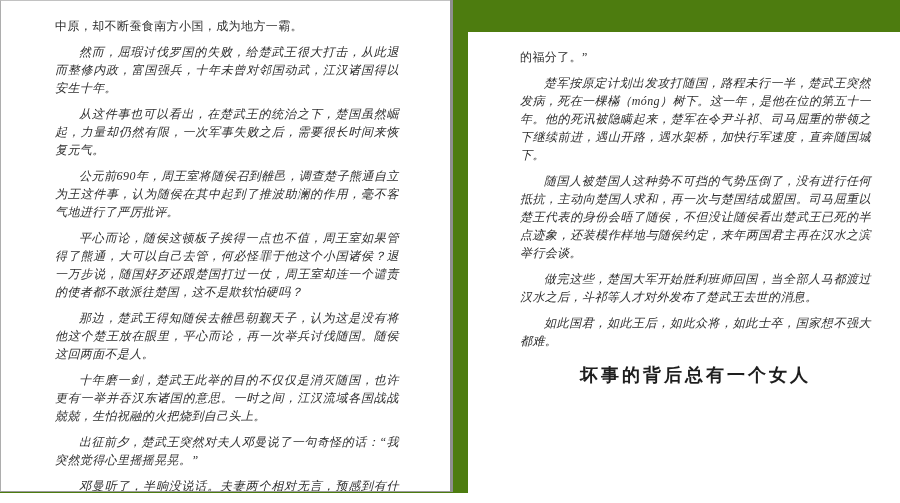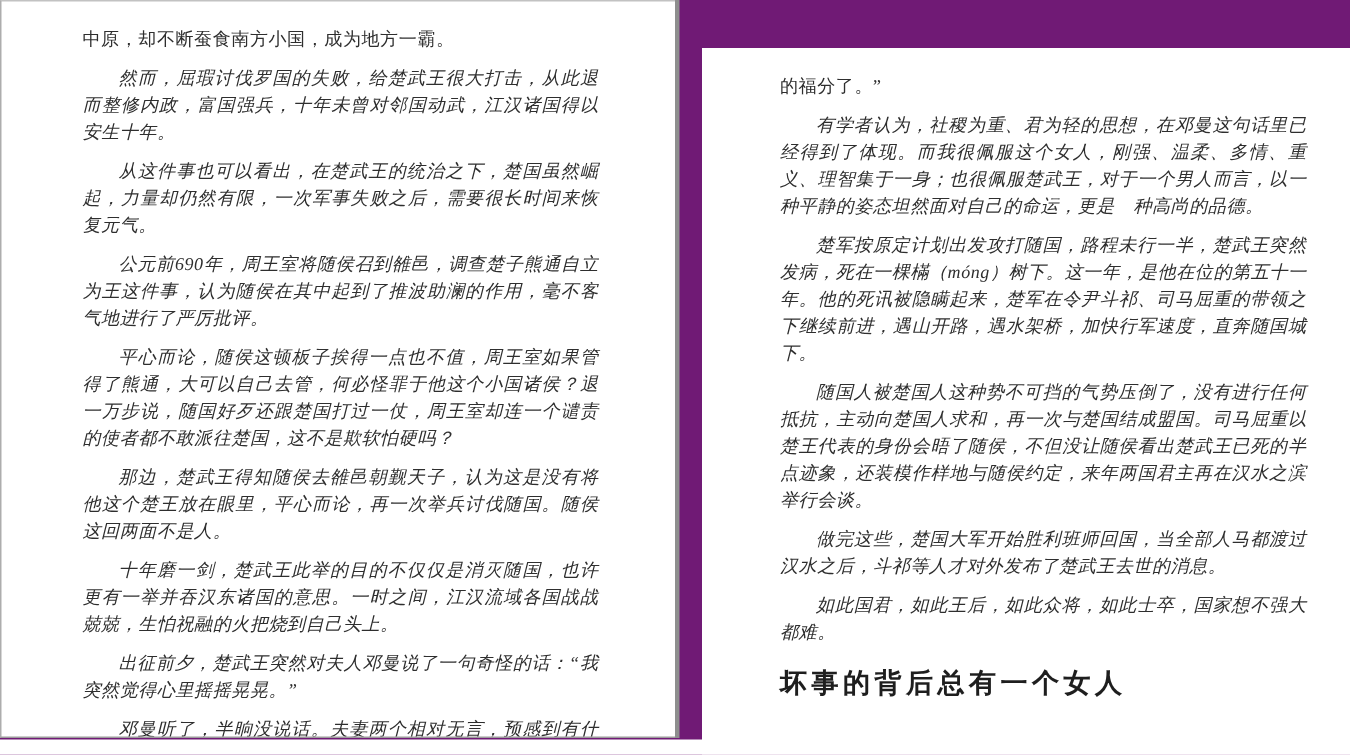--- a/index.html
+++ b/index.html
@@ -8,21 +8,21 @@
     background: #ffffff;
     width: 900px;
     height: 503px;
     overflow: hidden;
     font-family: "Liberation Serif", "DejaVu Serif", serif;
   }
   .spread {
     position: relative;
     width: 900px;
     height: 493px;
-    background: #701a75;
+    background: #4d7c0f;
   }
   .page {
     position: absolute;
     top: 0;
     height: 492px;
     box-sizing: border-box;
     overflow: hidden;
     background: #ffffff;
   }
   .page-left {
@@ -58,20 +58,21 @@
   }
   .para.indent {
     text-indent: 2em;
     font-style: italic;
   }
   .chapter-heading {
     margin: 12px 0 12px 0;
     font-size: 18px;
     line-height: 26px;
     font-weight: 700;
+    text-align: center;
     color: #1e1e1e;
     letter-spacing: 3px;
   }
 </style>
 </head>
 <body>
 
 <div class="spread">
 
   <div class="page page-left">
@@ -86,21 +87,20 @@
         <p class="para indent">出征前夕，楚武王突然对夫人邓曼说了一句奇怪的话：“我突然觉得心里摇摇晃晃。”</p>
         <p class="para indent">邓曼听了，半晌没说话。夫妻两个相对无言，预感到有什么事情要发生。许久，邓曼才眼泪汪汪地说：“大王的天命已尽，水杯注满水，则容易晃出来，乃是天理使然。这是楚国列祖列宗在天之灵在召唤您啊！如果此去战争顺利，部队全师而还，您就算逝世于军中，也是国家</p>
       </div>
   </div>
 
   <div class="spine"></div>
 
   <div class="page page-right">
     <div>
         <p class="para">的福分了。”</p>
-        <p class="para indent">有学者认为，社稷为重、君为轻的思想，在邓曼这句话里已经得到了体现。而我很佩服这个女人，刚强、温柔、多情、重义、理智集于一身；也很佩服楚武王，对于一个男人而言，以一种平静的姿态坦然面对自己的命运，更是　种高尚的品德。</p>
         <p class="para indent">楚军按原定计划出发攻打随国，路程未行一半，楚武王突然发病，死在一棵樠（móng）树下。这一年，是他在位的第五十一年。他的死讯被隐瞒起来，楚军在令尹斗祁、司马屈重的带领之下继续前进，遇山开路，遇水架桥，加快行军速度，直奔随国城下。</p>
         <p class="para indent">随国人被楚国人这种势不可挡的气势压倒了，没有进行任何抵抗，主动向楚国人求和，再一次与楚国结成盟国。司马屈重以楚王代表的身份会晤了随侯，不但没让随侯看出楚武王已死的半点迹象，还装模作样地与随侯约定，来年两国君主再在汉水之滨举行会谈。</p>
         <p class="para indent">做完这些，楚国大军开始胜利班师回国，当全部人马都渡过汉水之后，斗祁等人才对外发布了楚武王去世的消息。</p>
         <p class="para indent">如此国君，如此王后，如此众将，如此士卒，国家想不强大都难。</p>
       </div>
     <h2 class="chapter-heading">坏事的背后总有一个女人</h2>
 
   </div>
 
 </div>

